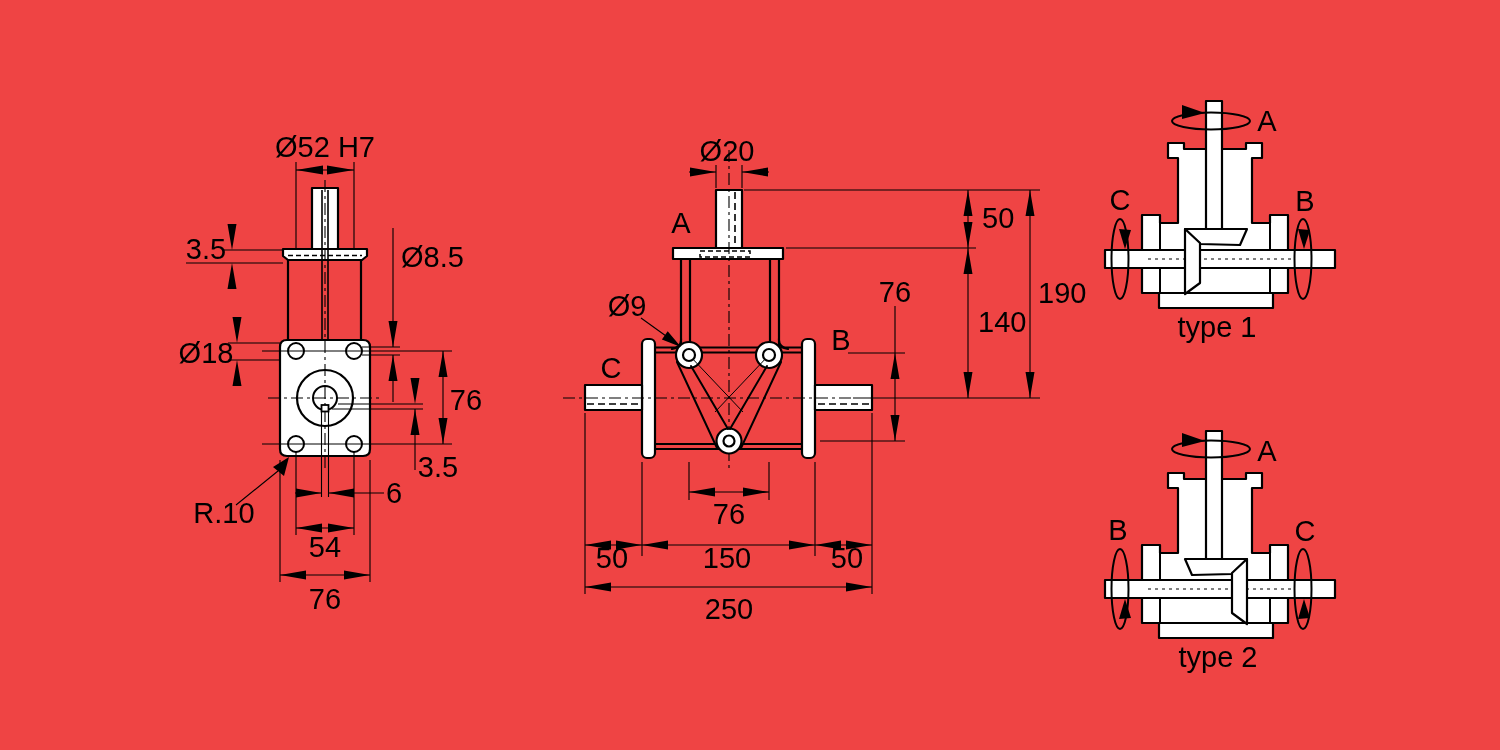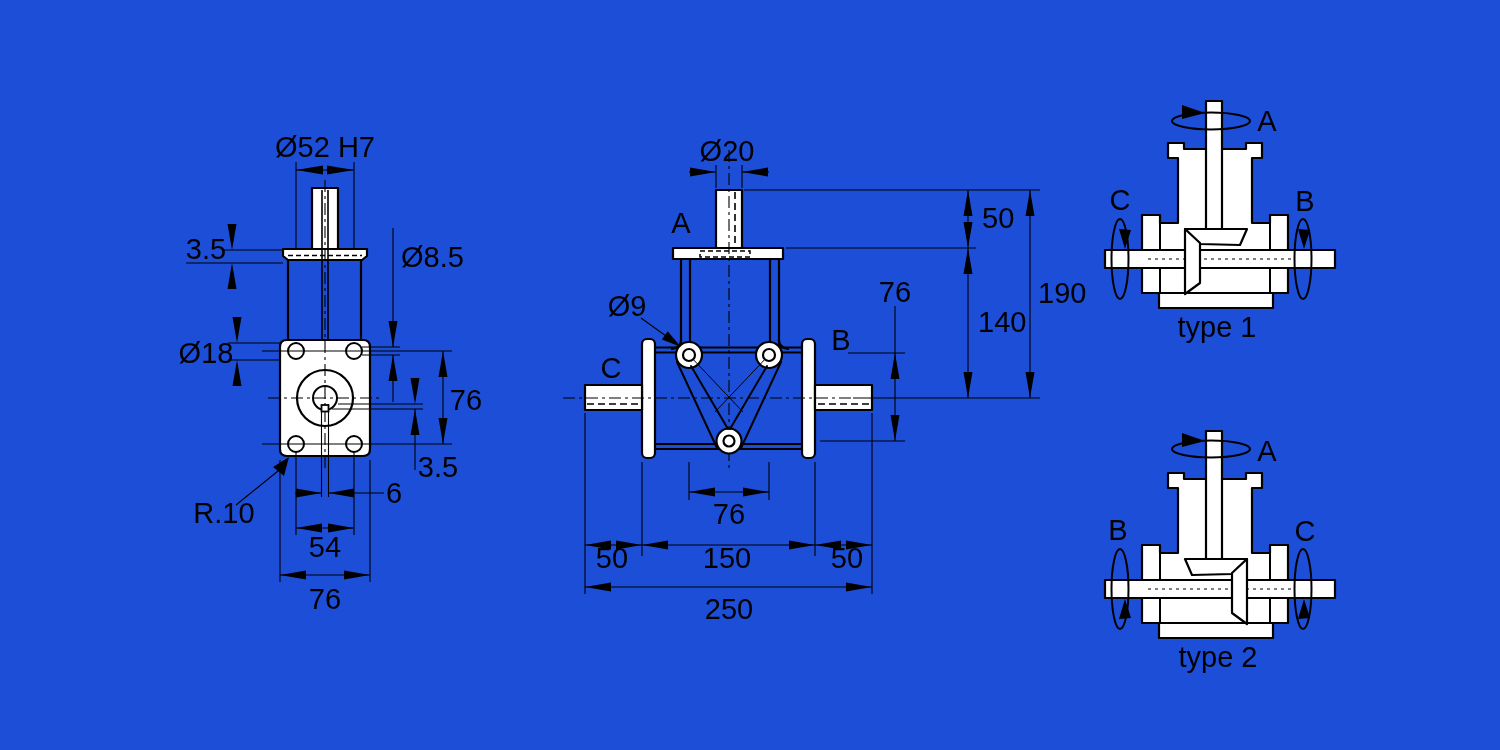--- a/index.html
+++ b/index.html
@@ -1,16 +1,16 @@
 <!DOCTYPE html>
 <html><head>
 <meta charset="utf-8">
 <style>
   html,body{margin:0;padding:0;background:#ffffff;}
-  .page{width:1500px;height:750px;background:#1d4ed8;overflow:hidden;}
+  .page{width:1500px;height:750px;background:#ef4444;overflow:hidden;}
   svg{display:block;}
   text{font-family:"Liberation Sans","DejaVu Sans",sans-serif;font-size:29px;fill:#000;}
   .cap{font-size:29px;}
   .obj{stroke:#000;stroke-width:2.2;fill:none;stroke-linejoin:round;stroke-linecap:round;}
   .objf{stroke:#000;stroke-width:2.2;fill:#fff;stroke-linejoin:round;}
   .obj2{stroke:#000;stroke-width:2;fill:none;stroke-linecap:round;}
   .bore{stroke:#000;stroke-width:1.6;fill:none;}
   .hid{stroke:#000;stroke-width:1.6;fill:none;stroke-dasharray:7 4;}
   .hid2{stroke:#000;stroke-width:1.5;fill:none;stroke-dasharray:5 3;}
   .cl{stroke:#000;stroke-width:1.1;fill:none;stroke-dasharray:12 4 3 4;}

